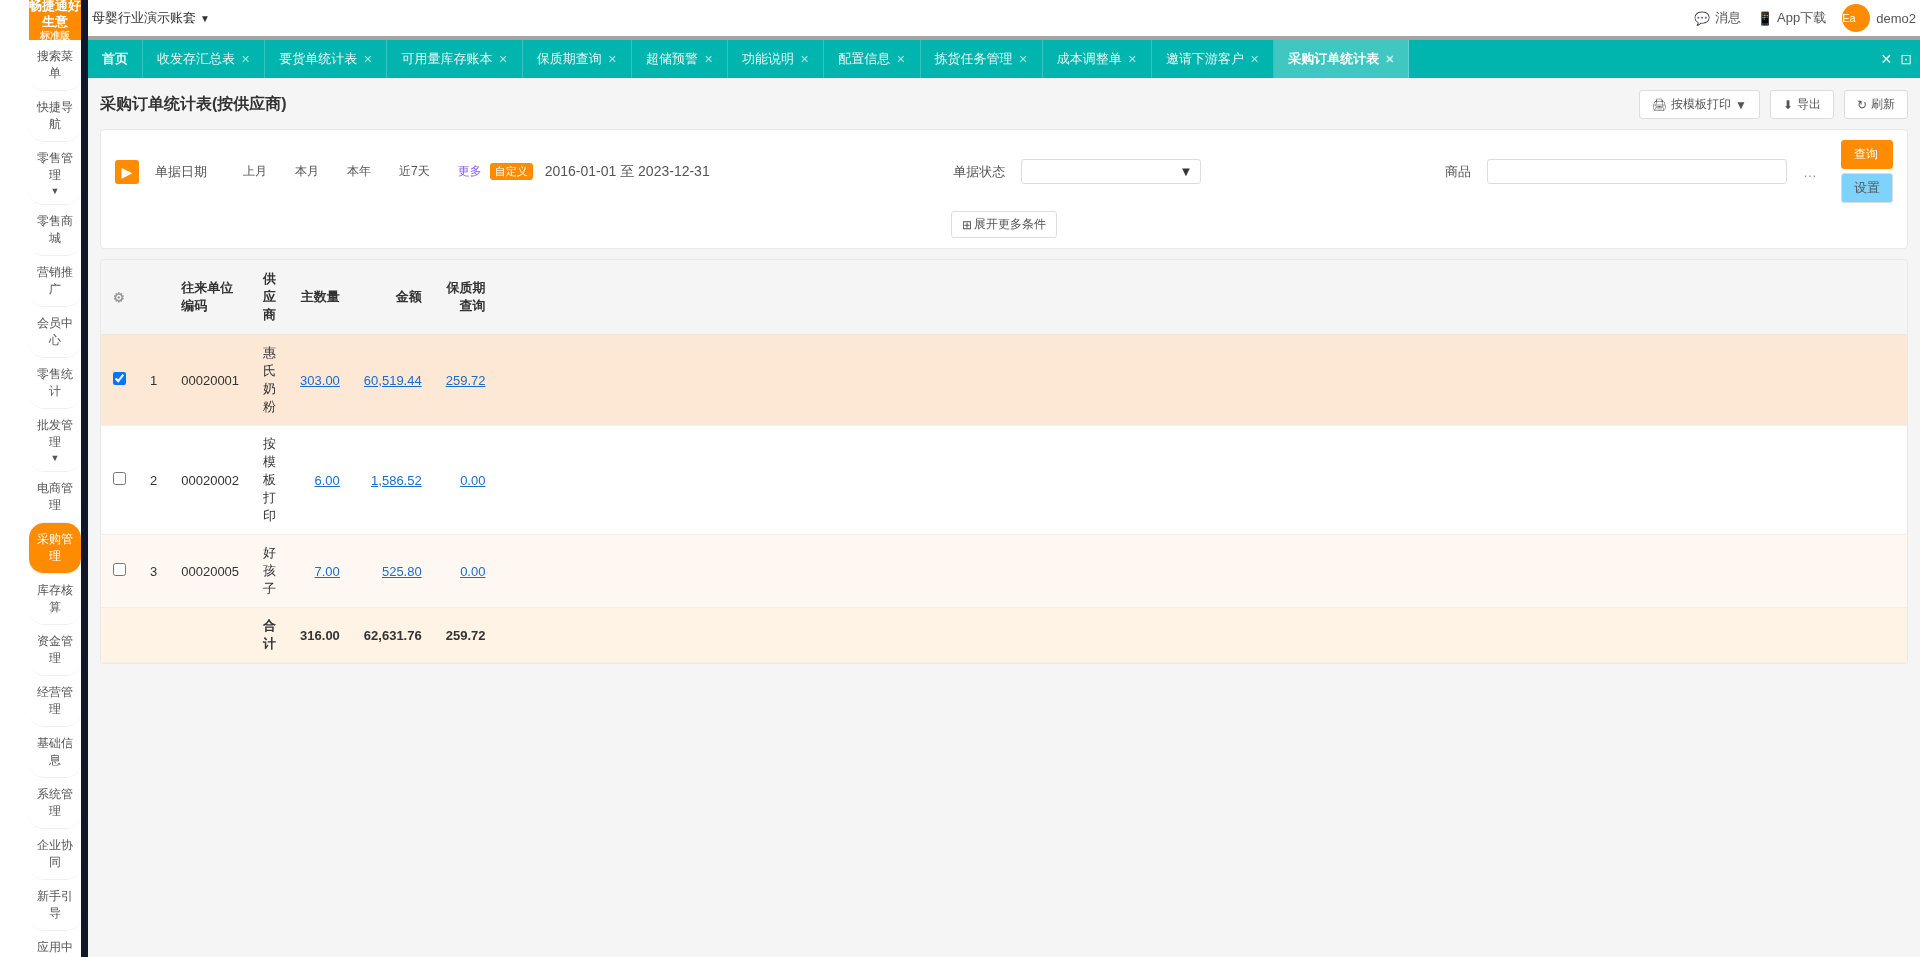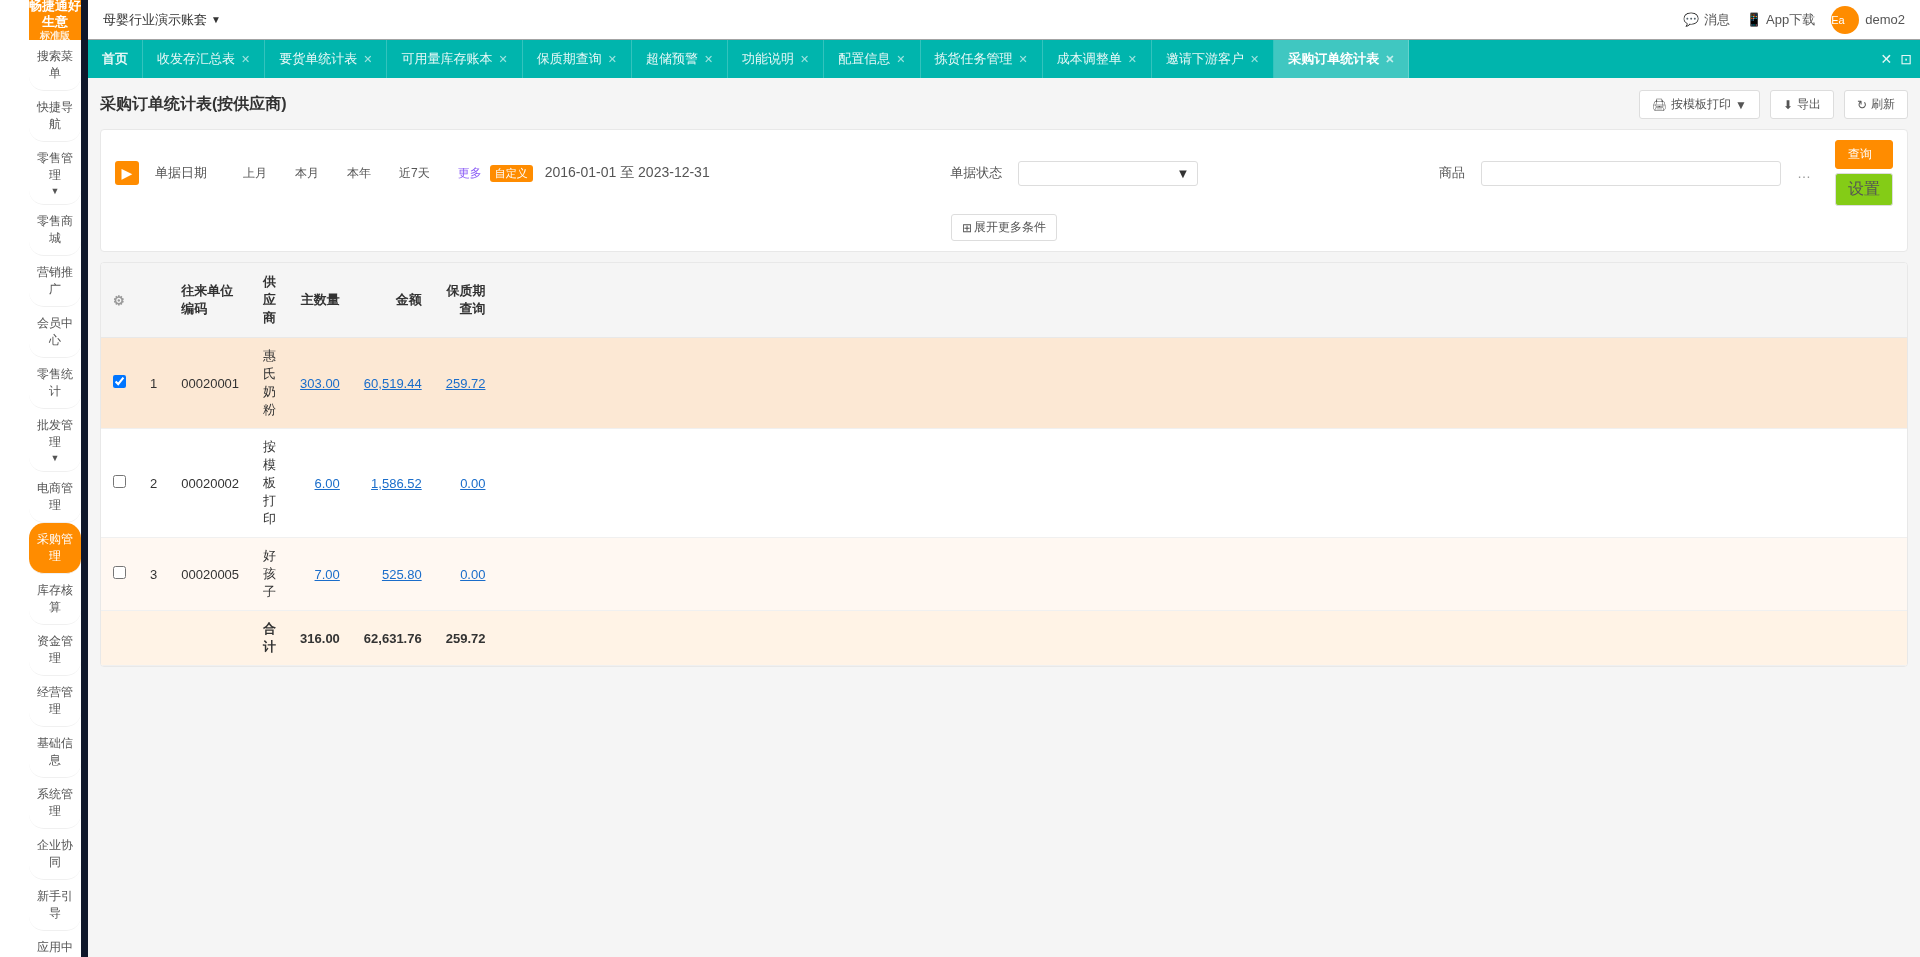--- a/index.html
+++ b/index.html
@@ -48,24 +48,24 @@
       flex: 1;
       display: flex;
       flex-direction: column;
       overflow: hidden;
     }
 
     
     #topbar {
       height: 40px;
       background: #fff;
-      border-bottom: 1px solid #a3a3a3;
-      display: flex;
-      align-items: center;
-      padding: 0 15px;
+      border-bottom: 4px solid #a3a3a3;
+      display: flex;
+      align-items: center;
+      padding: 0 4px;
       gap: 10px;
     }
     #topbar-industry {
       display: flex;
       align-items: center;
       gap: 4px;
       font-size: 13px;
       color: #333;
       cursor: pointer;
     }
@@ -301,25 +301,25 @@
     }
     #data-table td.num-col { text-align: center; }
     #data-table td.amount-col { text-align: right; color: #1a6dca; text-decoration: underline; cursor: pointer; }
     #data-table tbody tr:nth-child(odd) { background: #fff8f2; }
     #data-table tbody tr:nth-child(even) { background: #fff; }
     #data-table tbody tr.selected { background: #fce8d4; }
     #data-table tfoot tr { background: #fff3e6; }
     #data-table tfoot td { font-weight: bold; color: #333; border-top: 1px solid #e8e8e8; }
 
     .settings-btn {
-      background: #84cc16;
+      background: #7dd3fc;
       border: 1px solid #ddd;
       border-radius: 3px;
       padding: 5px 12px;
-      font-size: 16px;
+      font-size: 13px;
       color: #555;
       cursor: pointer;
     }
     .check-col { width: 40px; text-align: center; }
     .row-num-col { width: 50px; text-align: center; }
   </style>
 </head>
 <body>
 
 <div id="sidebar">

